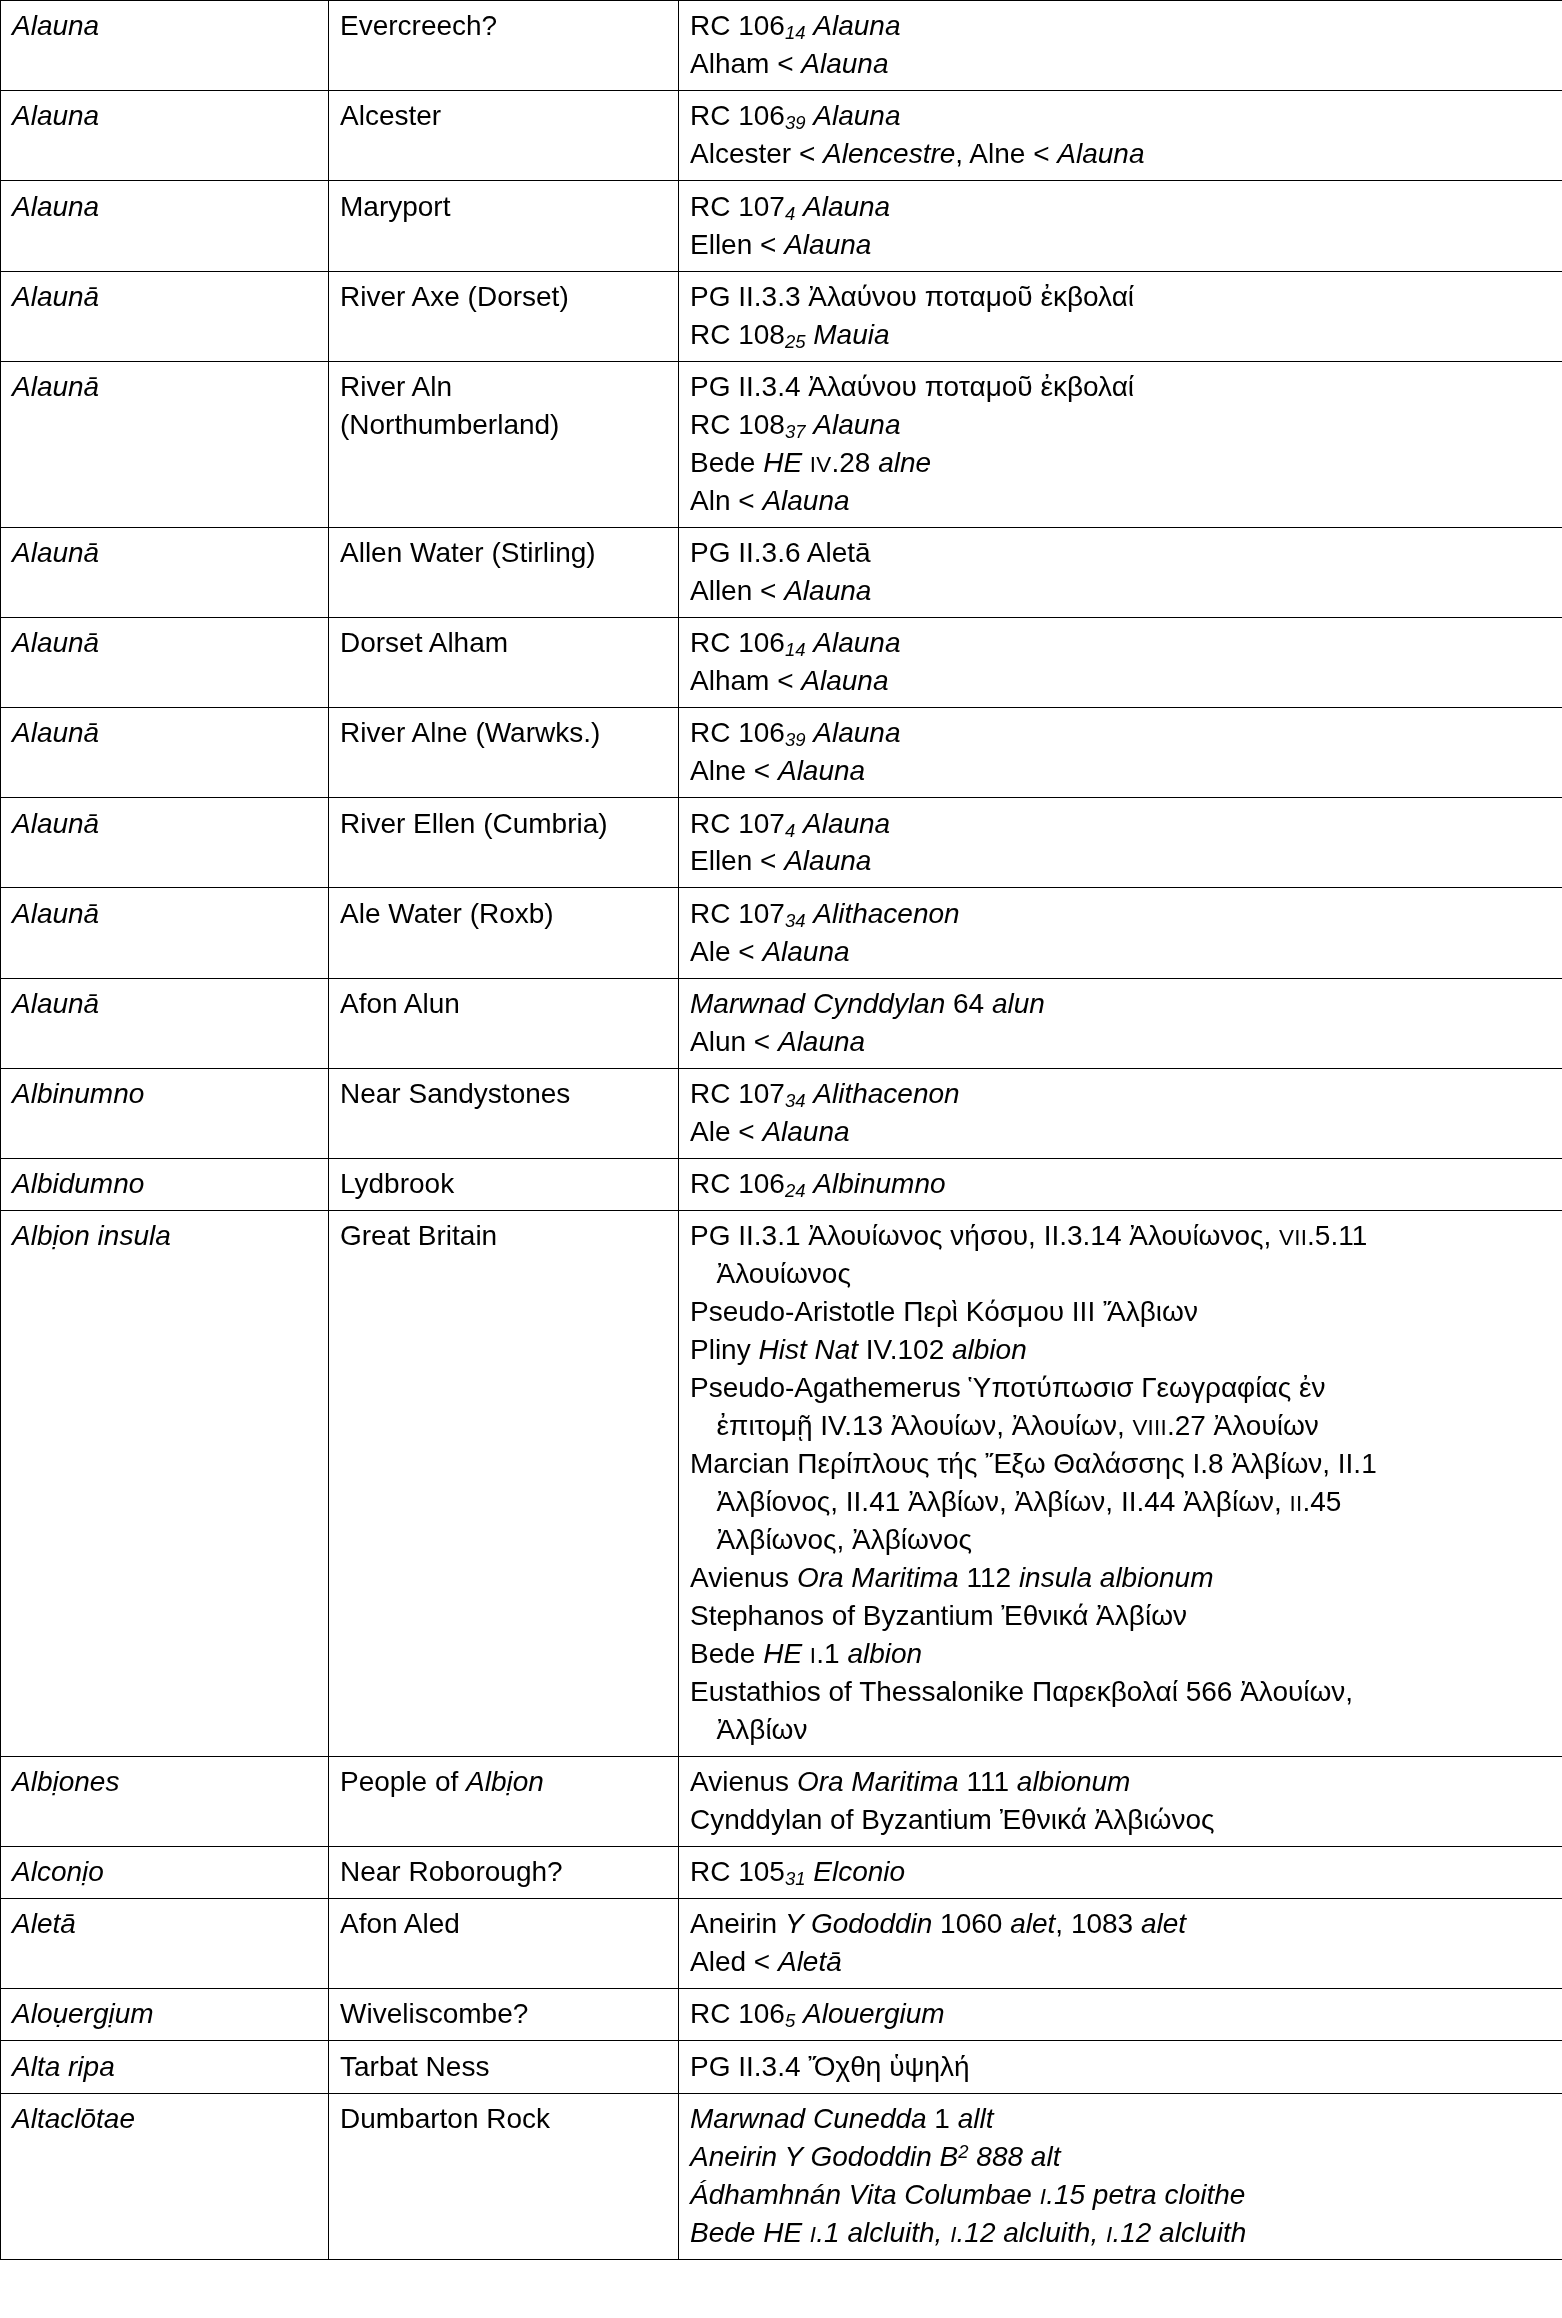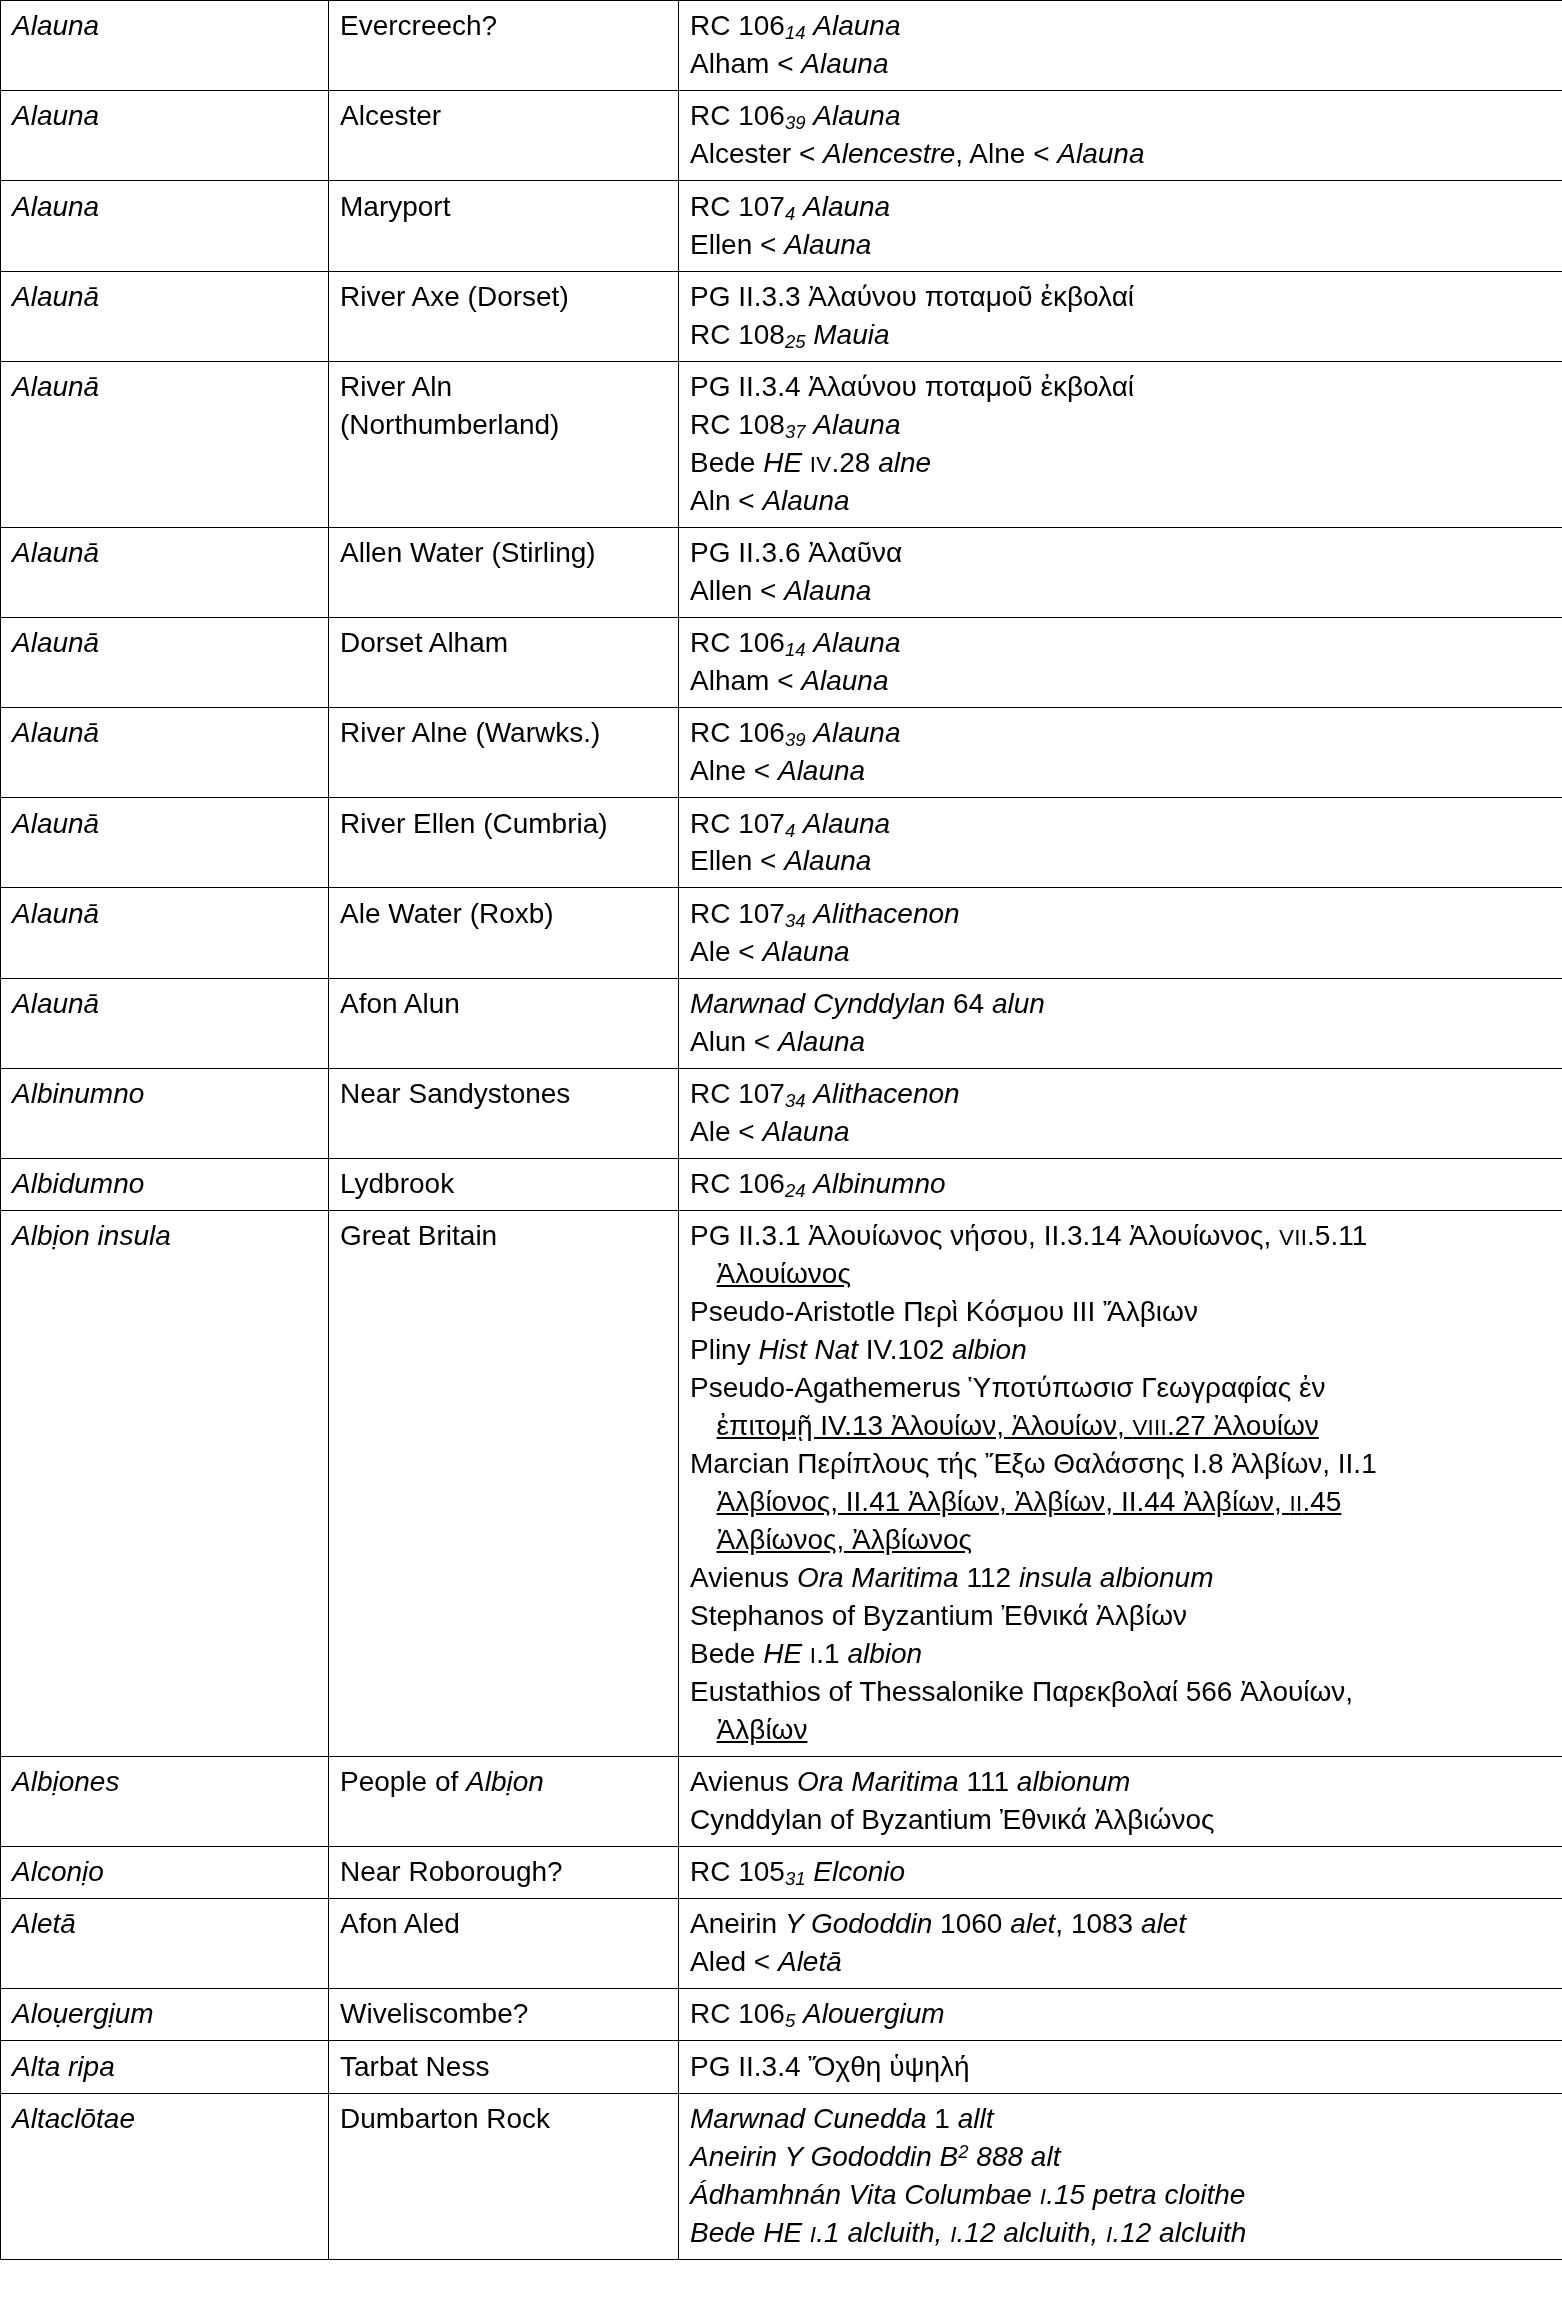--- a/index.html
+++ b/index.html
@@ -37,21 +37,21 @@
     padding: 6.3px 7.8px 7px 11px;
     box-sizing: border-box;
   }
   td.col-name {
     font-style: italic;
   }
   td.col-loc { font-style: normal; }
   td.col-ref { font-style: normal; }
 
   .ln { display: block; white-space: normal; }
-  .ln.hang { padding-left: 26.6px; text-decoration: underline; }
+  .ln.hang { padding-left: 26.6px; }
 
   .it { font-style: italic; }
   sub { font-size: 0.66em; vertical-align: -0.22em; line-height: 0; font-style: italic; }
   sup { font-size: 0.66em; vertical-align: 0.45em; line-height: 0; }
   .sc {
     font-size: 0.80em;
     letter-spacing: 0.2px;
   }
 </style>
 </head>
@@ -128,21 +128,21 @@
           </td>
         </tr>
         <tr>
           <td class="col-name">
             <span class="ln">Alaunā</span>
           </td>
           <td class="col-loc">
             <span class="ln">Allen Water (Stirling)</span>
           </td>
           <td class="col-ref">
-            <span class="ln">PG II.3.6 Ἀλαῦνα</span>
+            <span class="ln">PG II.3.6 Aletā</span>
             <span class="ln">Allen &lt; <span class="it">Alauna</span></span>
           </td>
         </tr>
         <tr>
           <td class="col-name">
             <span class="ln">Alaunā</span>
           </td>
           <td class="col-loc">
             <span class="ln">Dorset Alham</span>
           </td>

